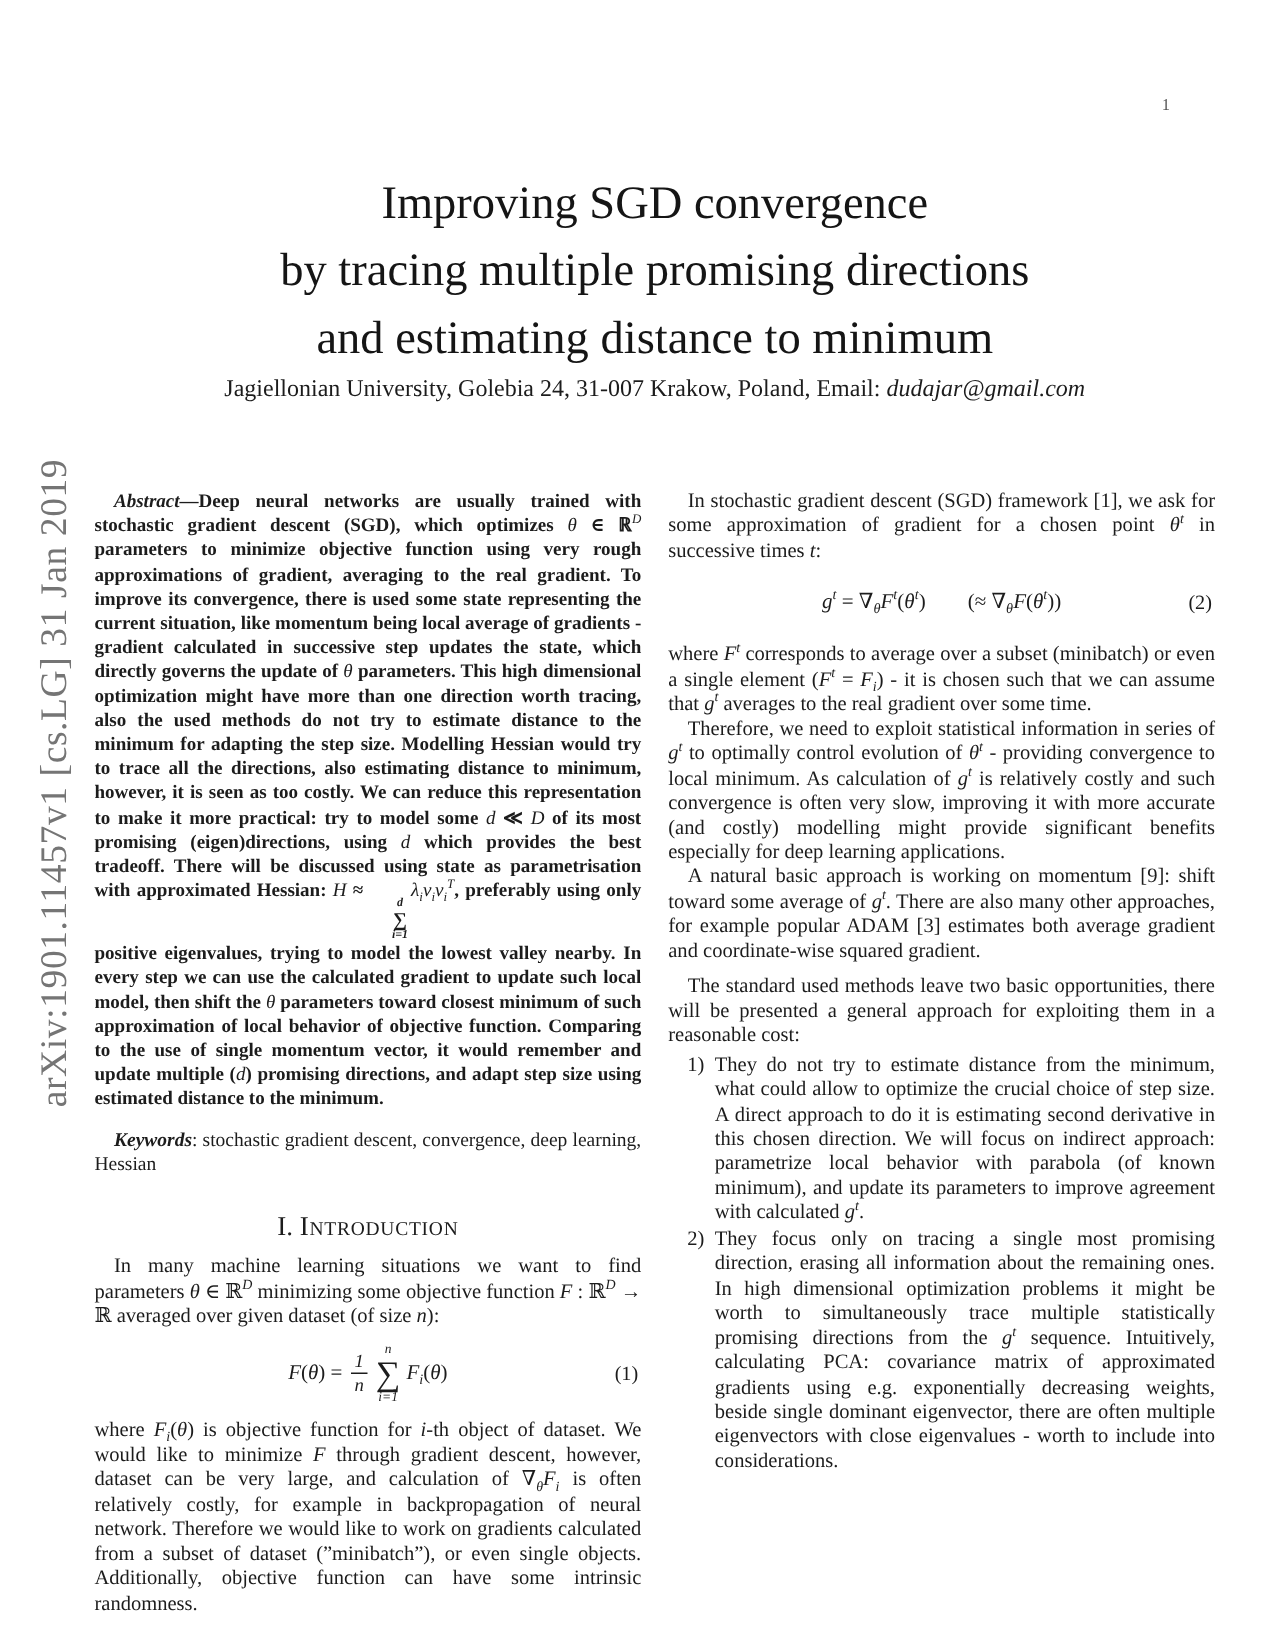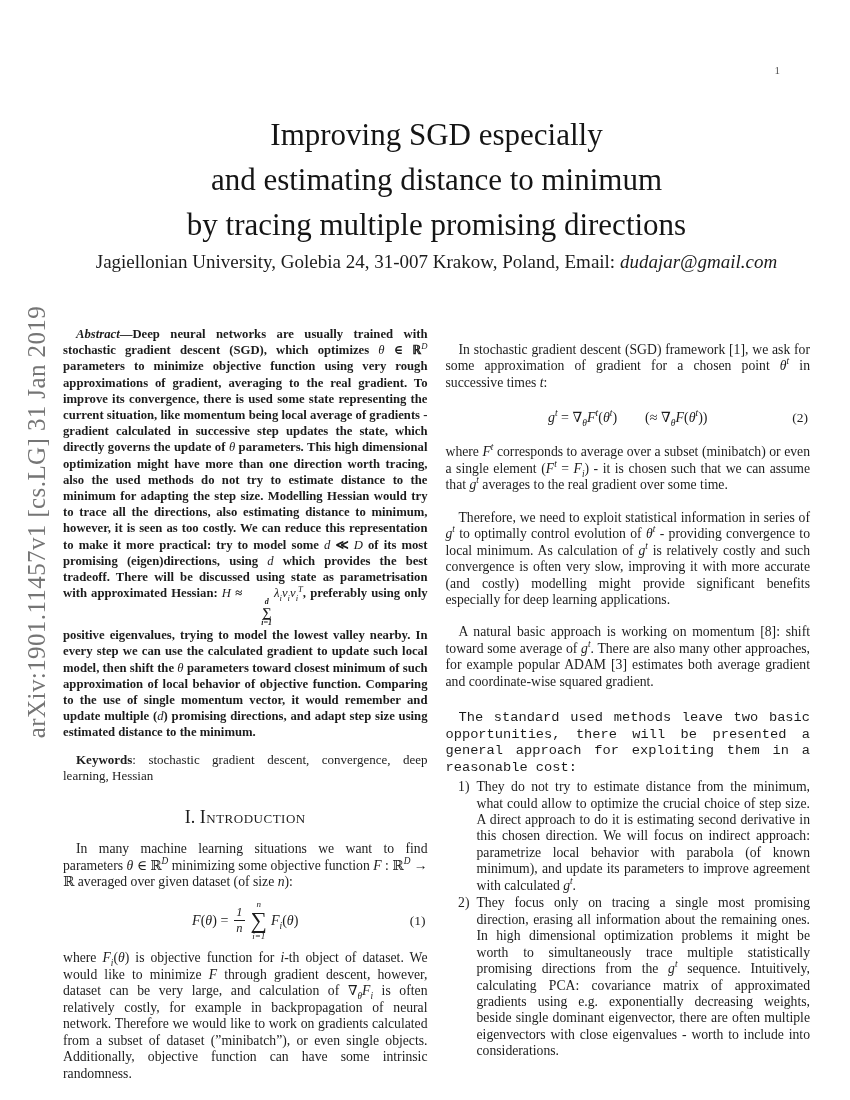--- a/index.html
+++ b/index.html
@@ -23,33 +23,33 @@
     transform-origin:center center;
     font-size:25px;
     color:#757575;
     letter-spacing:0.4px;
     white-space:nowrap;
   }
   
   .header{position:absolute;top:112px;left:63px;width:747px;text-align:center;}
   .title{font-size:31px;line-height:45px;font-weight:400;color:#151515;}
   .author{margin-top:13px;font-size:14.5px;}
-  .affil{margin-top:4px;font-size:19px;}
+  .affil{margin-top:4px;font-size:16px;}
   .affil .email{font-style:italic;}
   
   .columns{position:absolute;top:326px;left:63px;width:747px;display:flex;gap:18px;}
   .col{flex:1;min-width:0;font-size:13.7px;line-height:16.45px;text-align:justify;}
   p{margin:0;}
-  .indent{text-indent:13px;margin-top:16px;}
+  .indent{text-indent:13px;}
   
   .abstract{font-weight:bold;font-size:12.7px;line-height:16.2px;text-indent:13px;}
   .abstract .mi{font-weight:normal;}
   .abstract sub,.abstract sup{font-weight:normal;}
   .keywords{margin-top:11px;font-size:13px;line-height:16px;text-indent:13px;}
-  .bd{font-weight:bold;}
+  .bd{font-weight:bold;font-style:italic;}
   .bi{font-weight:bold;font-style:italic;}
   .mi{font-style:italic;}
   sub,sup{font-size:68%;line-height:0;font-style:italic;}
   sup{vertical-align:super;}
   sub{vertical-align:sub;}
   
   .sec-head{margin-top:25px;margin-bottom:11px;text-align:center;font-size:18px;text-indent:0;}
   .smallcaps{font-variant:small-caps;letter-spacing:0.5px;}
   
   .equation{position:relative;display:flex;align-items:center;justify-content:center;margin:10px 0 9px 0;font-size:14px;min-height:34px;}
@@ -62,36 +62,36 @@
   .bigsum .lim{font-size:9px;font-style:italic;}
   
   .stk{display:inline-flex;flex-direction:column;align-items:center;line-height:1;vertical-align:-7px;margin:0 2px;}
   .stk-s{font-size:13px;}
   .stk-t,.stk-b{font-size:8px;font-style:italic;}
   
   .olist{margin-top:3px;}
   .li{display:flex;margin-bottom:1px;}
   .li .num{flex:none;width:24px;text-align:right;margin-right:7px;}
   .li .body{flex:1;min-width:0;text-align:justify;}
-  .gap-before{margin-top:20px;font-family:Liberation Mono, monospace;}
+  .gap-before{margin-top:7px;}
 </style>
 </head>
 <body>
 
 <div class="page">
 
   <div class="pageno">1</div>
 
   <div class="arxiv">arXiv:1901.11457v1  [cs.LG]  31 Jan 2019</div>
 
   <div class="header">
     <div class="title">
-      <div>Improving SGD especially</div>
+      <div>Improving SGD convergence</div>
+      <div>by tracing multiple promising directions</div>
       <div>and estimating distance to minimum</div>
-      <div>by tracing multiple promising directions</div>
     </div>
     <div class="affil"><span>Jagiellonian University, Golebia 24, 31-007 Krakow, Poland, Email: </span><span class="email">dudajar@gmail.com</span></div>
   </div>
 
   <div class="columns">
 
     <div class="col">
       <p class="abstract"><span class="bi">Abstract</span><span>—Deep neural networks are usually trained with stochastic gradient descent (SGD), which optimizes </span><span class="mi">θ</span><span> ∈ ℝ<sup>D</sup></span><span> parameters to minimize objective function using very rough approximations of gradient, averaging to the real gradient. To improve its convergence, there is used some state representing the current situation, like momentum being local average of gradients - gradient calculated in successive step updates the state, which directly governs the update of </span><span class="mi">θ</span><span> parameters. This high dimensional optimization might have more than one direction worth tracing, also the used methods do not try to estimate distance to the minimum for adapting the step size. Modelling Hessian would try to trace all the directions, also estimating distance to minimum, however, it is seen as too costly. We can reduce this representation to make it more practical: try to model some </span><span class="mi">d</span><span> ≪ </span><span class="mi">D</span><span> of its most promising (eigen)directions, using </span><span class="mi">d</span><span> which provides the best tradeoff. There will be discussed using state as parametrisation with approximated Hessian: </span><span class="mi">H</span><span> ≈ </span><span class="stk">
             <span class="stk-t">d</span>
             <span class="stk-s">∑</span>
@@ -126,21 +126,21 @@
       <p class="indent"><span>In stochastic gradient descent (SGD) framework [1], we ask for some approximation of gradient for a chosen point </span><span class="mi">θ<sup>t</sup></span><span> in successive times </span><span class="mi">t</span><span>:</span></p>
 
       <div class="equation">
         <span><span class="mi">g<sup>t</sup></span><span> = </span><span class="mi">∇<sub>θ</sub></span><span class="mi">F<sup>t</sup></span><span>(</span><span class="mi">θ<sup>t</sup></span><span>)</span></span>
         <span style="margin-left:28px;"><span>(≈ </span><span class="mi">∇<sub>θ</sub></span><span class="mi">F</span><span>(</span><span class="mi">θ<sup>t</sup></span><span>))</span></span>
         <span class="eqno">(2)</span>
       </div>
 
       <p><span>where </span><span class="mi">F<sup>t</sup></span><span> corresponds to average over a subset (minibatch) or even a single element (</span><span class="mi">F<sup>t</sup></span><span> = </span><span class="mi">F<sub>i</sub></span><span>) - it is chosen such that we can assume that </span><span class="mi">g<sup>t</sup></span><span> averages to the real gradient over some time.</span></p>
       <p class="indent"><span>Therefore, we need to exploit statistical information in series of </span><span class="mi">g<sup>t</sup></span><span> to optimally control evolution of </span><span class="mi">θ<sup>t</sup></span><span> - providing convergence to local minimum. As calculation of </span><span class="mi">g<sup>t</sup></span><span> is relatively costly and such convergence is often very slow, improving it with more accurate (and costly) modelling might provide significant benefits especially for deep learning applications.</span></p>
-      <p class="indent"><span>A natural basic approach is working on momentum [8]: shift toward some average of </span><span class="mi">g<sup>t</sup></span><span>. There are also many other approaches, for example popular ADAM [3] estimates both average gradient and coordinate-wise squared gradient.</span></p>
+      <p class="indent"><span>A natural basic approach is working on momentum [9]: shift toward some average of </span><span class="mi">g<sup>t</sup></span><span>. There are also many other approaches, for example popular ADAM [3] estimates both average gradient and coordinate-wise squared gradient.</span></p>
       <p class="indent gap-before"><span>The standard used methods leave two basic opportunities, there will be presented a general approach for exploiting them in a reasonable cost:</span></p>
 
       <div class="olist">
         <div class="li">
           <span class="num">1)</span>
           <span class="body"><span>They do not try to estimate distance from the minimum, what could allow to optimize the crucial choice of step size. A direct approach to do it is estimating second derivative in this chosen direction. We will focus on indirect approach: parametrize local behavior with parabola (of known minimum), and update its parameters to improve agreement with calculated </span><span class="mi">g<sup>t</sup></span><span>.</span></span>
         </div>
         <div class="li">
           <span class="num">2)</span>
           <span class="body"><span>They focus only on tracing a single most promising direction, erasing all information about the remaining ones. In high dimensional optimization problems it might be worth to simultaneously trace multiple statistically promising directions from the </span><span class="mi">g<sup>t</sup></span><span> sequence. Intuitively, calculating PCA: covariance matrix of approximated gradients using e.g. exponentially decreasing weights, beside single dominant eigenvector, there are often multiple eigenvectors with close eigenvalues - worth to include into considerations.</span></span>

